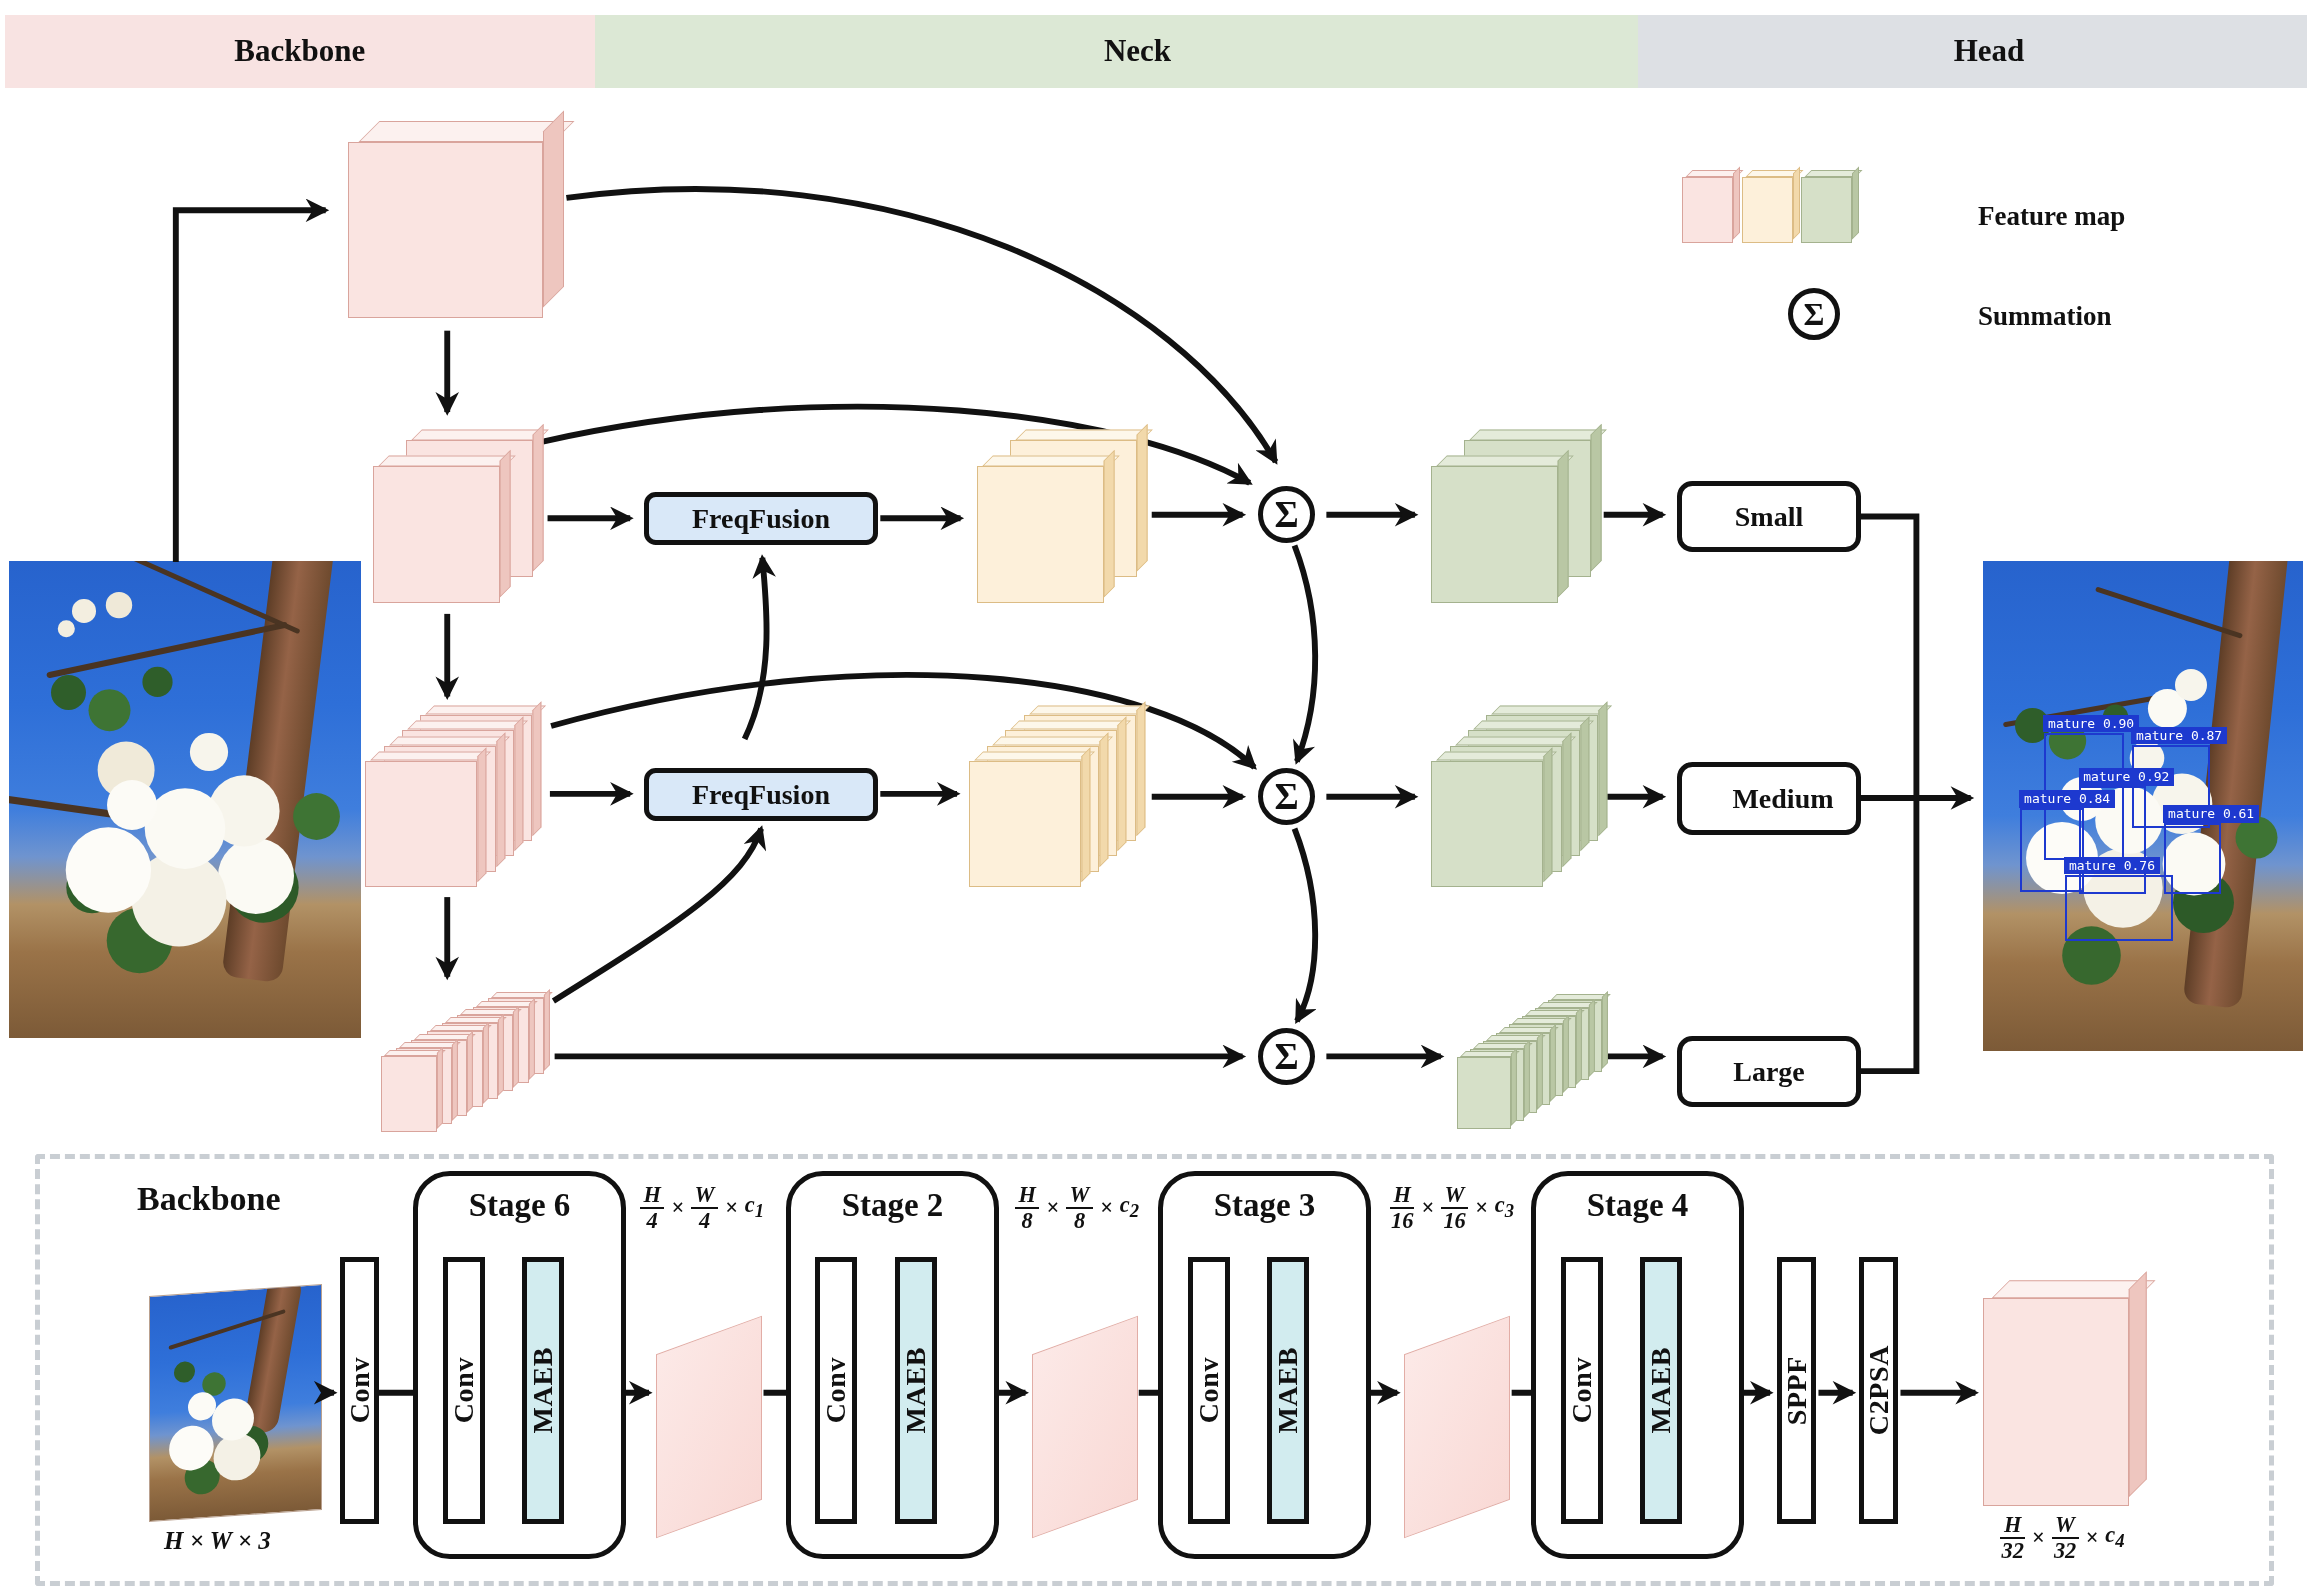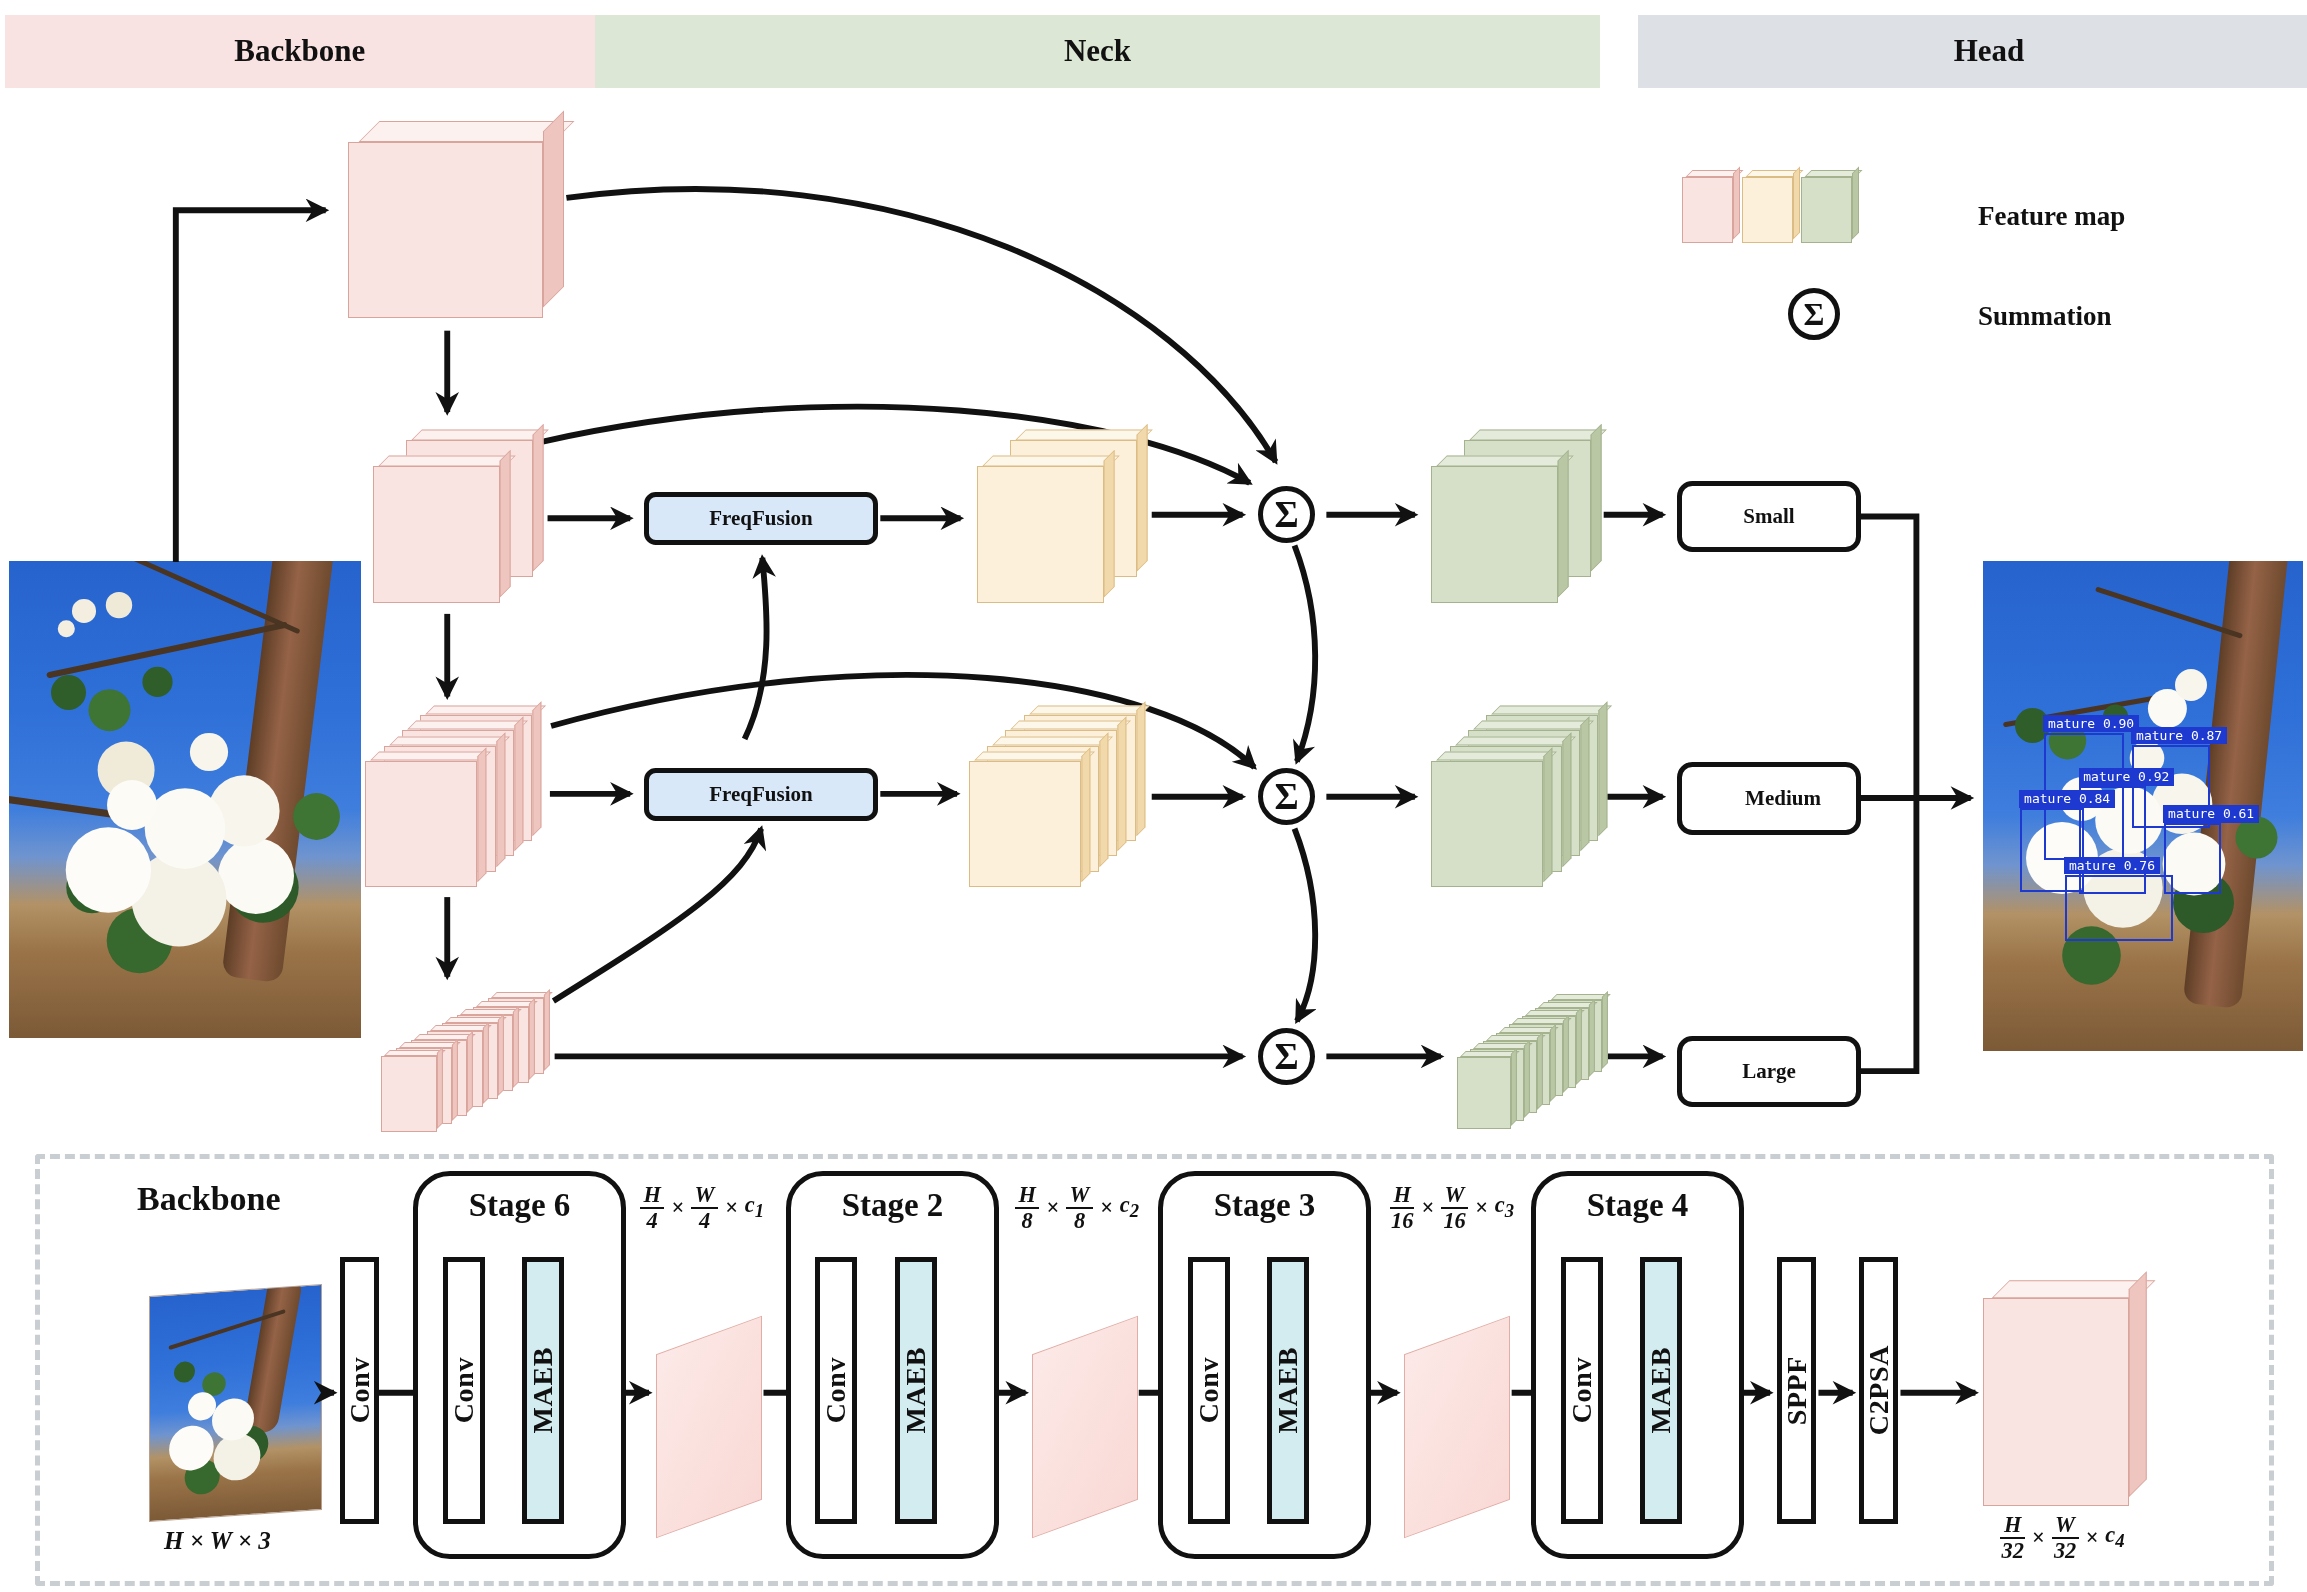--- a/index.html
+++ b/index.html
@@ -6,21 +6,21 @@
   #canvas{position:relative;width:2307px;height:1593px;background:#fff;overflow:hidden;
           font-family:"Liberation Serif",serif;}
   
   .band{position:absolute;top:14.8px;height:73px;display:flex;align-items:center;justify-content:center;}
   .band-label{font-weight:bold;font-size:31px;color:#111;}
   
   .sum-node{position:absolute;width:57px;height:57px;border-radius:50%;border:5.9px solid #111;
             background:#fff;display:flex;align-items:center;justify-content:center;
             font-weight:bold;font-size:37px;color:#111;z-index:6;box-sizing:border-box;}
   .pill{position:absolute;border:5.3px solid #111;border-radius:15.3px;background:#fff;display:flex;
-        align-items:center;justify-content:center;font-weight:bold;font-size:21px;color:#111;
+        align-items:center;justify-content:center;font-weight:bold;font-size:28px;color:#111;
         z-index:6;box-sizing:border-box;}
   .freq{background:#d9e8f8;border-radius:11.8px;}
   .legend-text{position:absolute;font-weight:bold;font-size:27px;color:#111;}
   
   .slab{position:absolute;z-index:4;}
   .slab .front{position:absolute;left:0;top:0;width:100%;height:100%;border:1.2px solid var(--b);
                background:var(--f);box-sizing:border-box;}
   .slab .topf{position:absolute;left:0;top:0;height:var(--d);width:100%;background:var(--t);
               border:1.2px solid var(--b);box-sizing:border-box;transform:skewX(-45deg);
               transform-origin:bottom left;translate:calc(var(--d)/2) calc(-1*var(--d));}
@@ -61,21 +61,21 @@
   svg.wires{position:absolute;left:0;top:0;z-index:3;}
 </style>
 </head>
 <body>
 
 <div id="canvas">
 
   <div class="band" style="left:4.7px;width:590px;background:#f8e3e2;">
     <span class="band-label">Backbone</span>
   </div>
-  <div class="band" style="left:595px;width:1005px;background:#dce8d5;">
+  <div class="band" style="left:595px;width:1005px;background:#dce8d5;padding-left:40px;">
     <span class="band-label">Neck</span>
   </div>
   <div class="band" style="left:1600px;width:702px;background:#dde0e4;margin-left:38px;">
     <span class="band-label">Head</span>
   </div>
 
   <svg class="wires" width="2307" height="1593" viewBox="0 0 3910 2699">
     <defs>
       <marker id="ah" viewBox="0 0 10 10" markerWidth="46" markerHeight="40" refX="8.5" refY="5" orient="auto" markerUnits="userSpaceOnUse">
         <path d="M0 0 L10 5 L0 10 L3 5 Z" fill="#111"></path>

